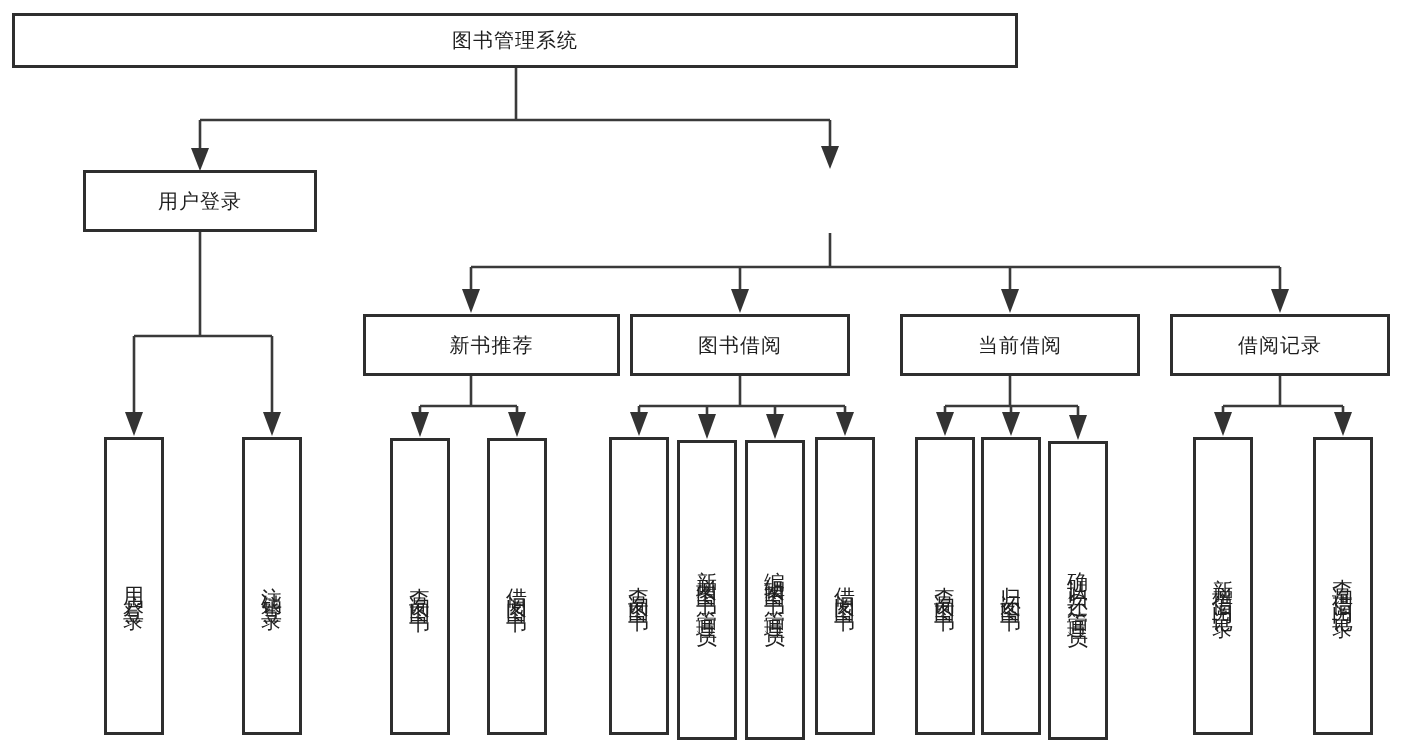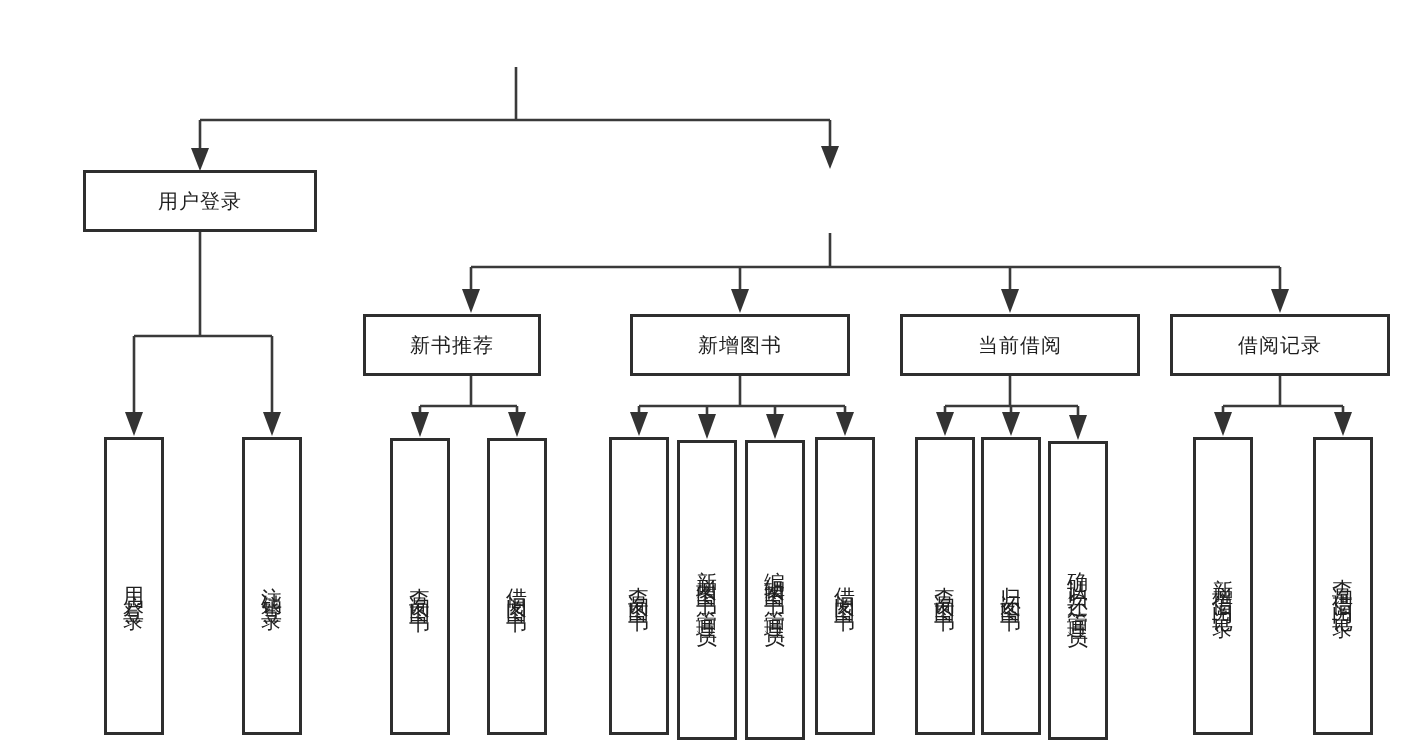--- a/index.html
+++ b/index.html
@@ -41,21 +41,21 @@
     color:#9e9e9e;
     white-space:nowrap;
     z-index:3;
     letter-spacing:0.5px;
   }
 
   
   #n-root{left:12px;top:13px;width:1006px;height:55px;}
   #n-user-login{left:83px;top:170px;width:234px;height:62px;}
   #n-book-mgmt{left:712px;top:168px;width:236px;height:66px;}
-  #n-new-book-rec{left:363px;top:314px;width:178px;height:62px;}
+  #n-new-book-rec{left:363px;top:314px;width:257px;height:62px;}
   #n-book-borrow{left:630px;top:314px;width:220px;height:62px;}
   #n-current-borrow{left:900px;top:314px;width:240px;height:62px;}
   #n-borrow-records{left:1170px;top:314px;width:220px;height:62px;}
 
   #n-leaf-login{left:104px;top:437px;width:60px;height:298px;}
   #n-leaf-logout{left:242px;top:437px;width:60px;height:298px;}
   #n-leaf-nbr-query{left:390px;top:438px;width:60px;height:297px;}
   #n-leaf-nbr-borrow{left:487px;top:438px;width:60px;height:297px;}
   #n-leaf-bb-query{left:609px;top:437px;width:60px;height:298px;}
   #n-leaf-bb-add{left:677px;top:440px;width:60px;height:300px;}
@@ -141,25 +141,26 @@
     <g>
       <path d="M1280 375 V406"></path>
       <path d="M1223 406 H1343"></path>
       <path d="M1223 406 V414"></path>
         <polygon points="1214,412 1232,412 1223,436"></polygon>
       <path d="M1343 406 V414"></path>
         <polygon points="1334,412 1352,412 1343,436"></polygon>
     </g>
   </svg>
 
+  <div class="node root" id="n-root">图书管理系统</div>
 
   <div class="node lvl" id="n-user-login">用户登录</div>
 
   <div class="node lvl" id="n-new-book-rec">新书推荐</div>
-  <div class="node lvl" id="n-book-borrow">新增图书</div>
+  <div class="node lvl" id="n-book-borrow">图书借阅</div>
   <div class="node lvl" id="n-current-borrow">当前借阅</div>
   <div class="node lvl" id="n-borrow-records">借阅记录</div>
 
   <div class="node leaf" id="n-leaf-login">用户登录</div>
   <div class="node leaf" id="n-leaf-logout">注销登录</div>
 
   <div class="node leaf" id="n-leaf-nbr-query">查询图书</div>
   <div class="node leaf" id="n-leaf-nbr-borrow">借阅图书</div>
 
   <div class="node leaf" id="n-leaf-bb-query">查询图书</div>

